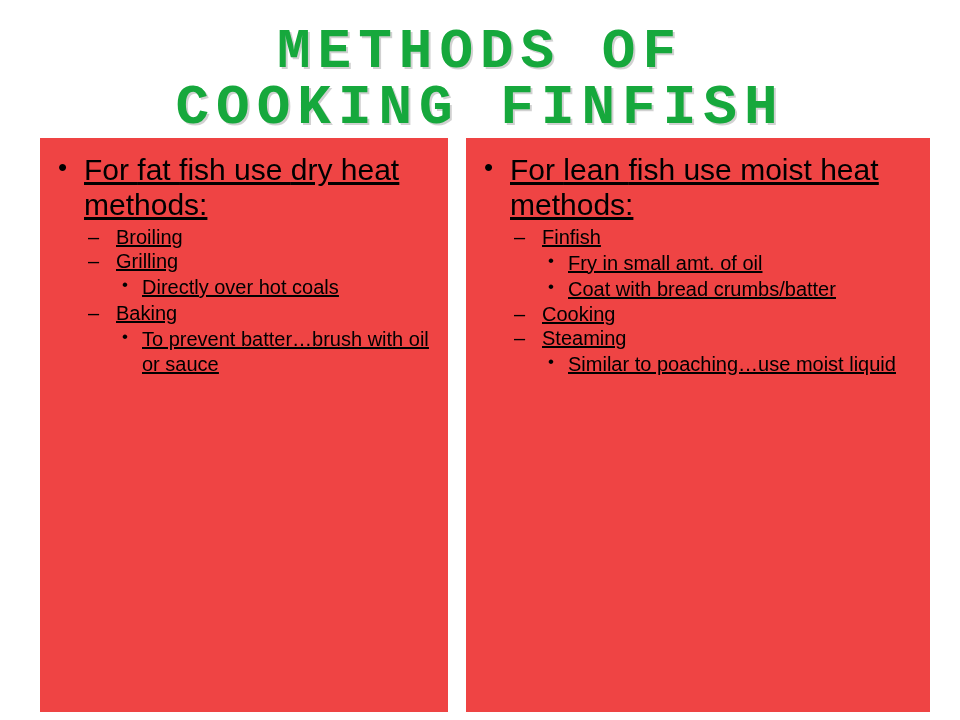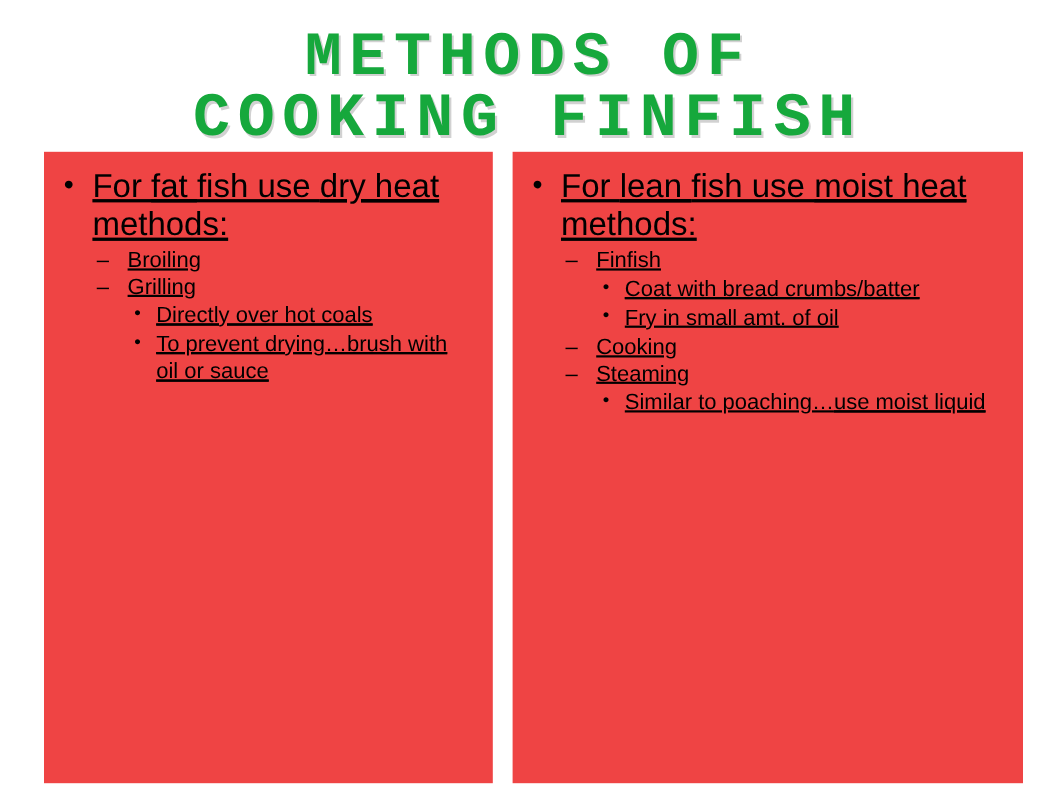--- a/index.html
+++ b/index.html
@@ -122,31 +122,32 @@
 
     <div class="col col-left">
       <ul>
         <li class="lvl1"><span>For </span><span class="u">fat </span><span>fish use </span><span class="u">dry heat </span><span>methods:</span></li>
 
         <li class="lvl2">Broiling</li>
 
         <li class="lvl2">Grilling</li>
         <li class="lvl3 sub-list"><span class="u">Directly over hot coals</span></li>
 
-        <li class="lvl3 sub-list"><span class="u">To prevent drying…brush with oil or sauce</span></li>
+        <li class="lvl2">Baking</li>
+        <li class="lvl3 sub-list"><span class="u">To prevent batter…brush with oil or sauce</span></li>
       </ul>
     </div>
 
     <div class="col col-right">
       <ul>
         <li class="lvl1"><span>For </span><span class="u">lean </span><span>fish use </span><span class="u">moist heat </span><span>methods:</span></li>
 
         <li class="lvl2">Finfish</li>
+        <li class="lvl3 sub-list"><span>Fry in small amt. of oil</span></li>
         <li class="lvl3"><span class="u">Coat with bread crumbs/batter</span></li>
-        <li class="lvl3 sub-list"><span>Fry in small amt. of oil</span></li>
 
         <li class="lvl2">Cooking</li>
 
         <li class="lvl2">Steaming</li>
         <li class="lvl3 sub-list"><span>Similar to poaching…</span><span class="u">use moist liquid</span></li>
       </ul>
     </div>
 
   </div>
 </div>

